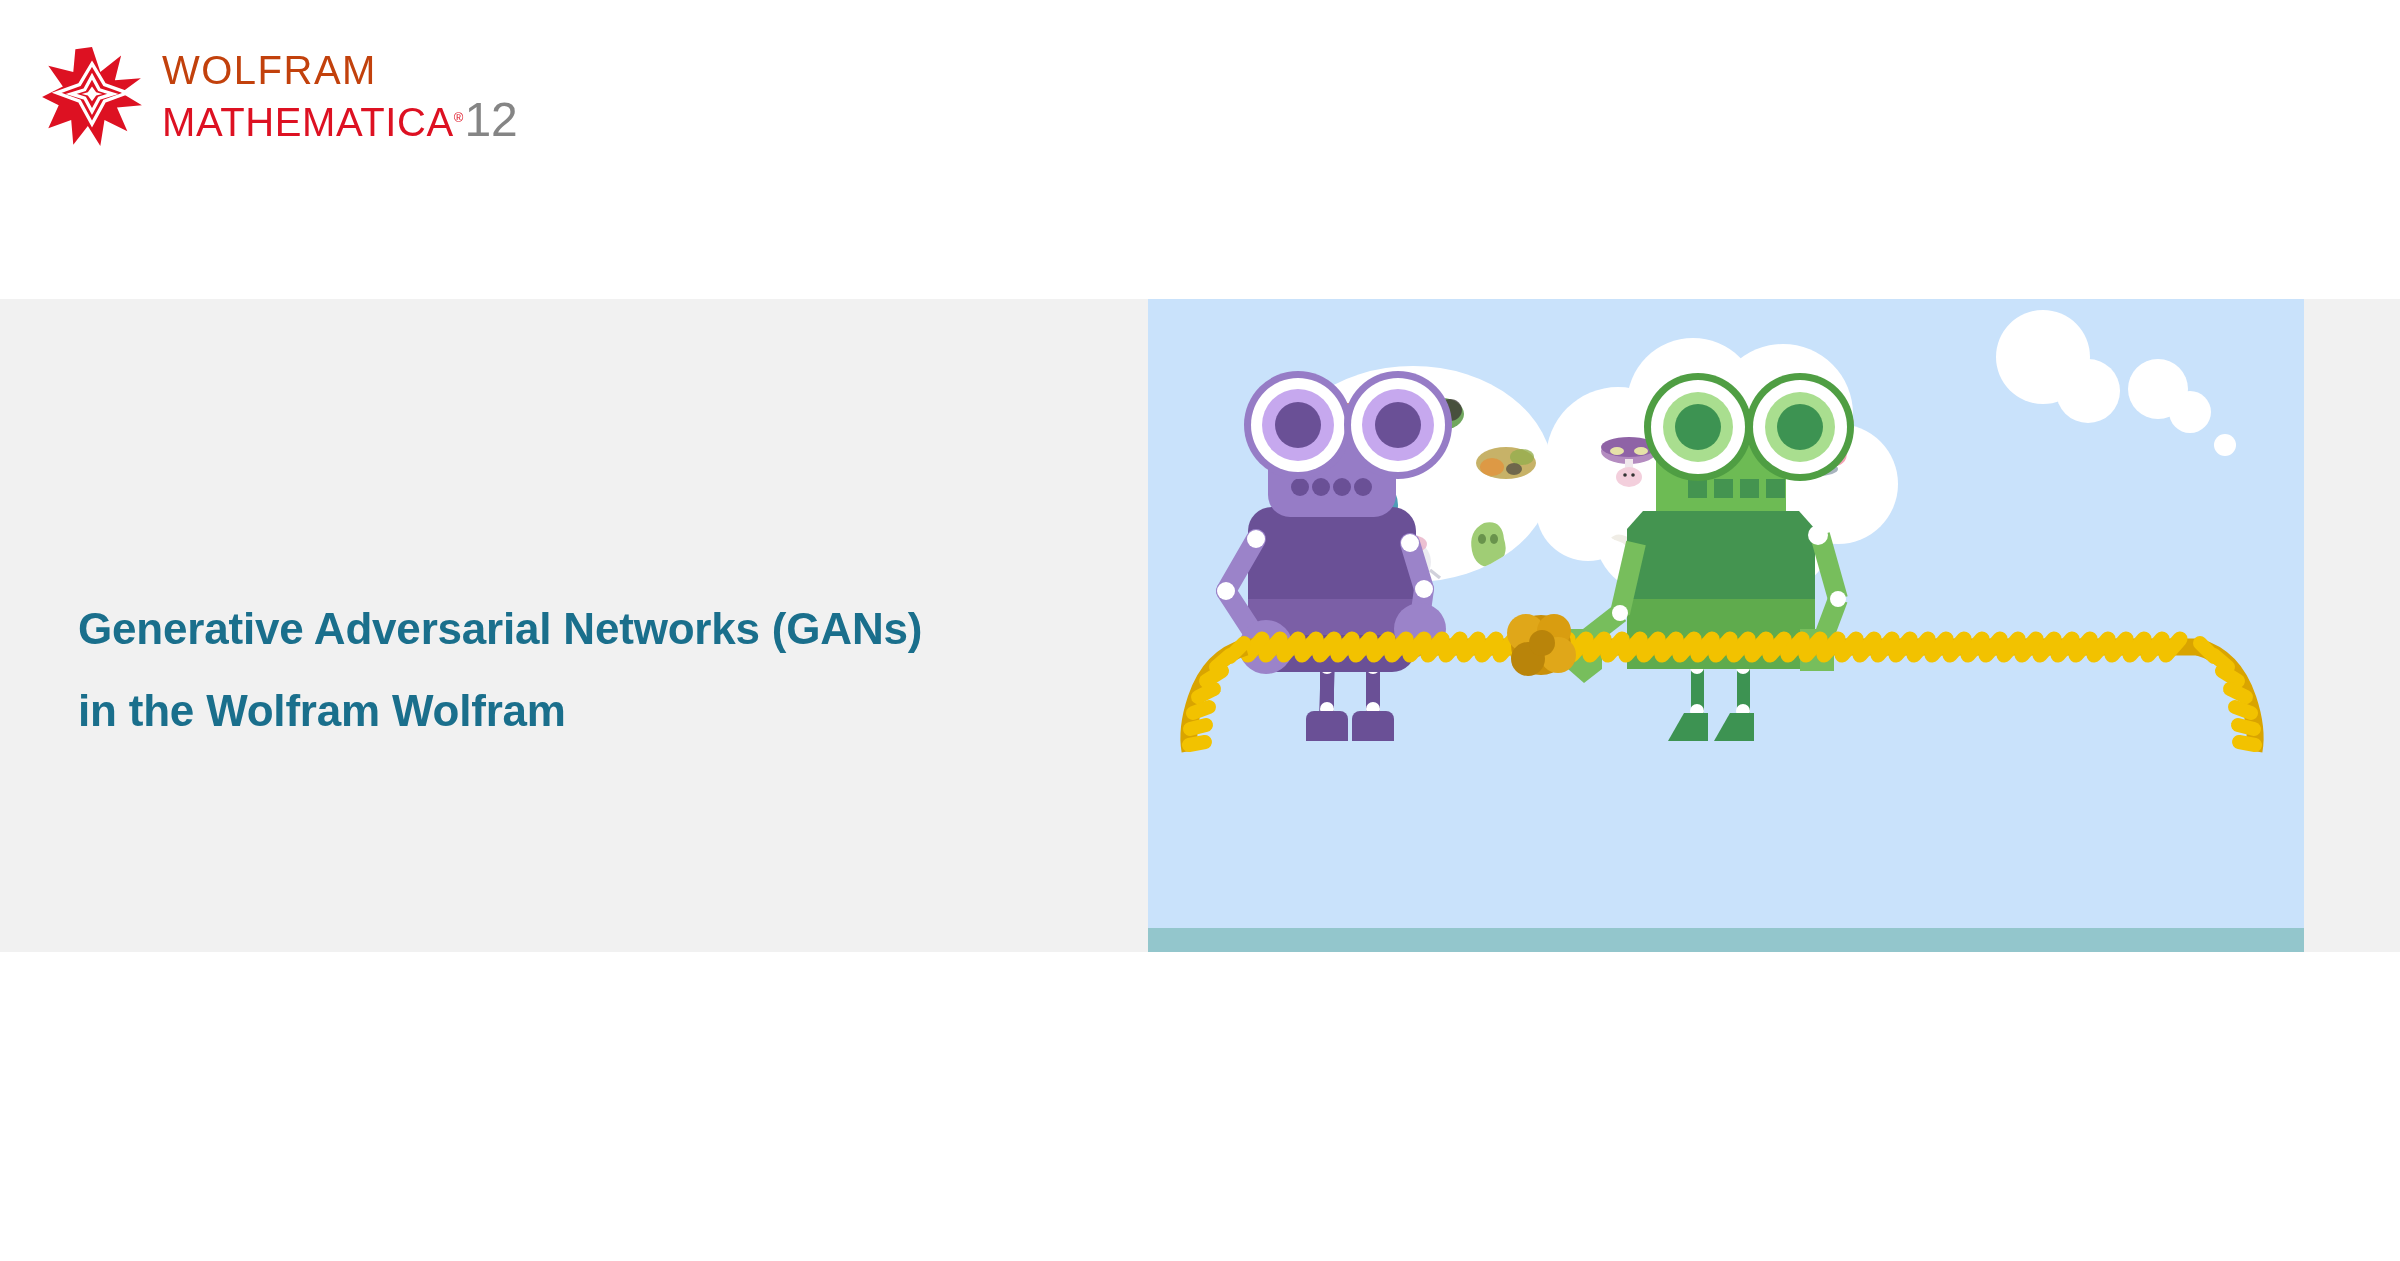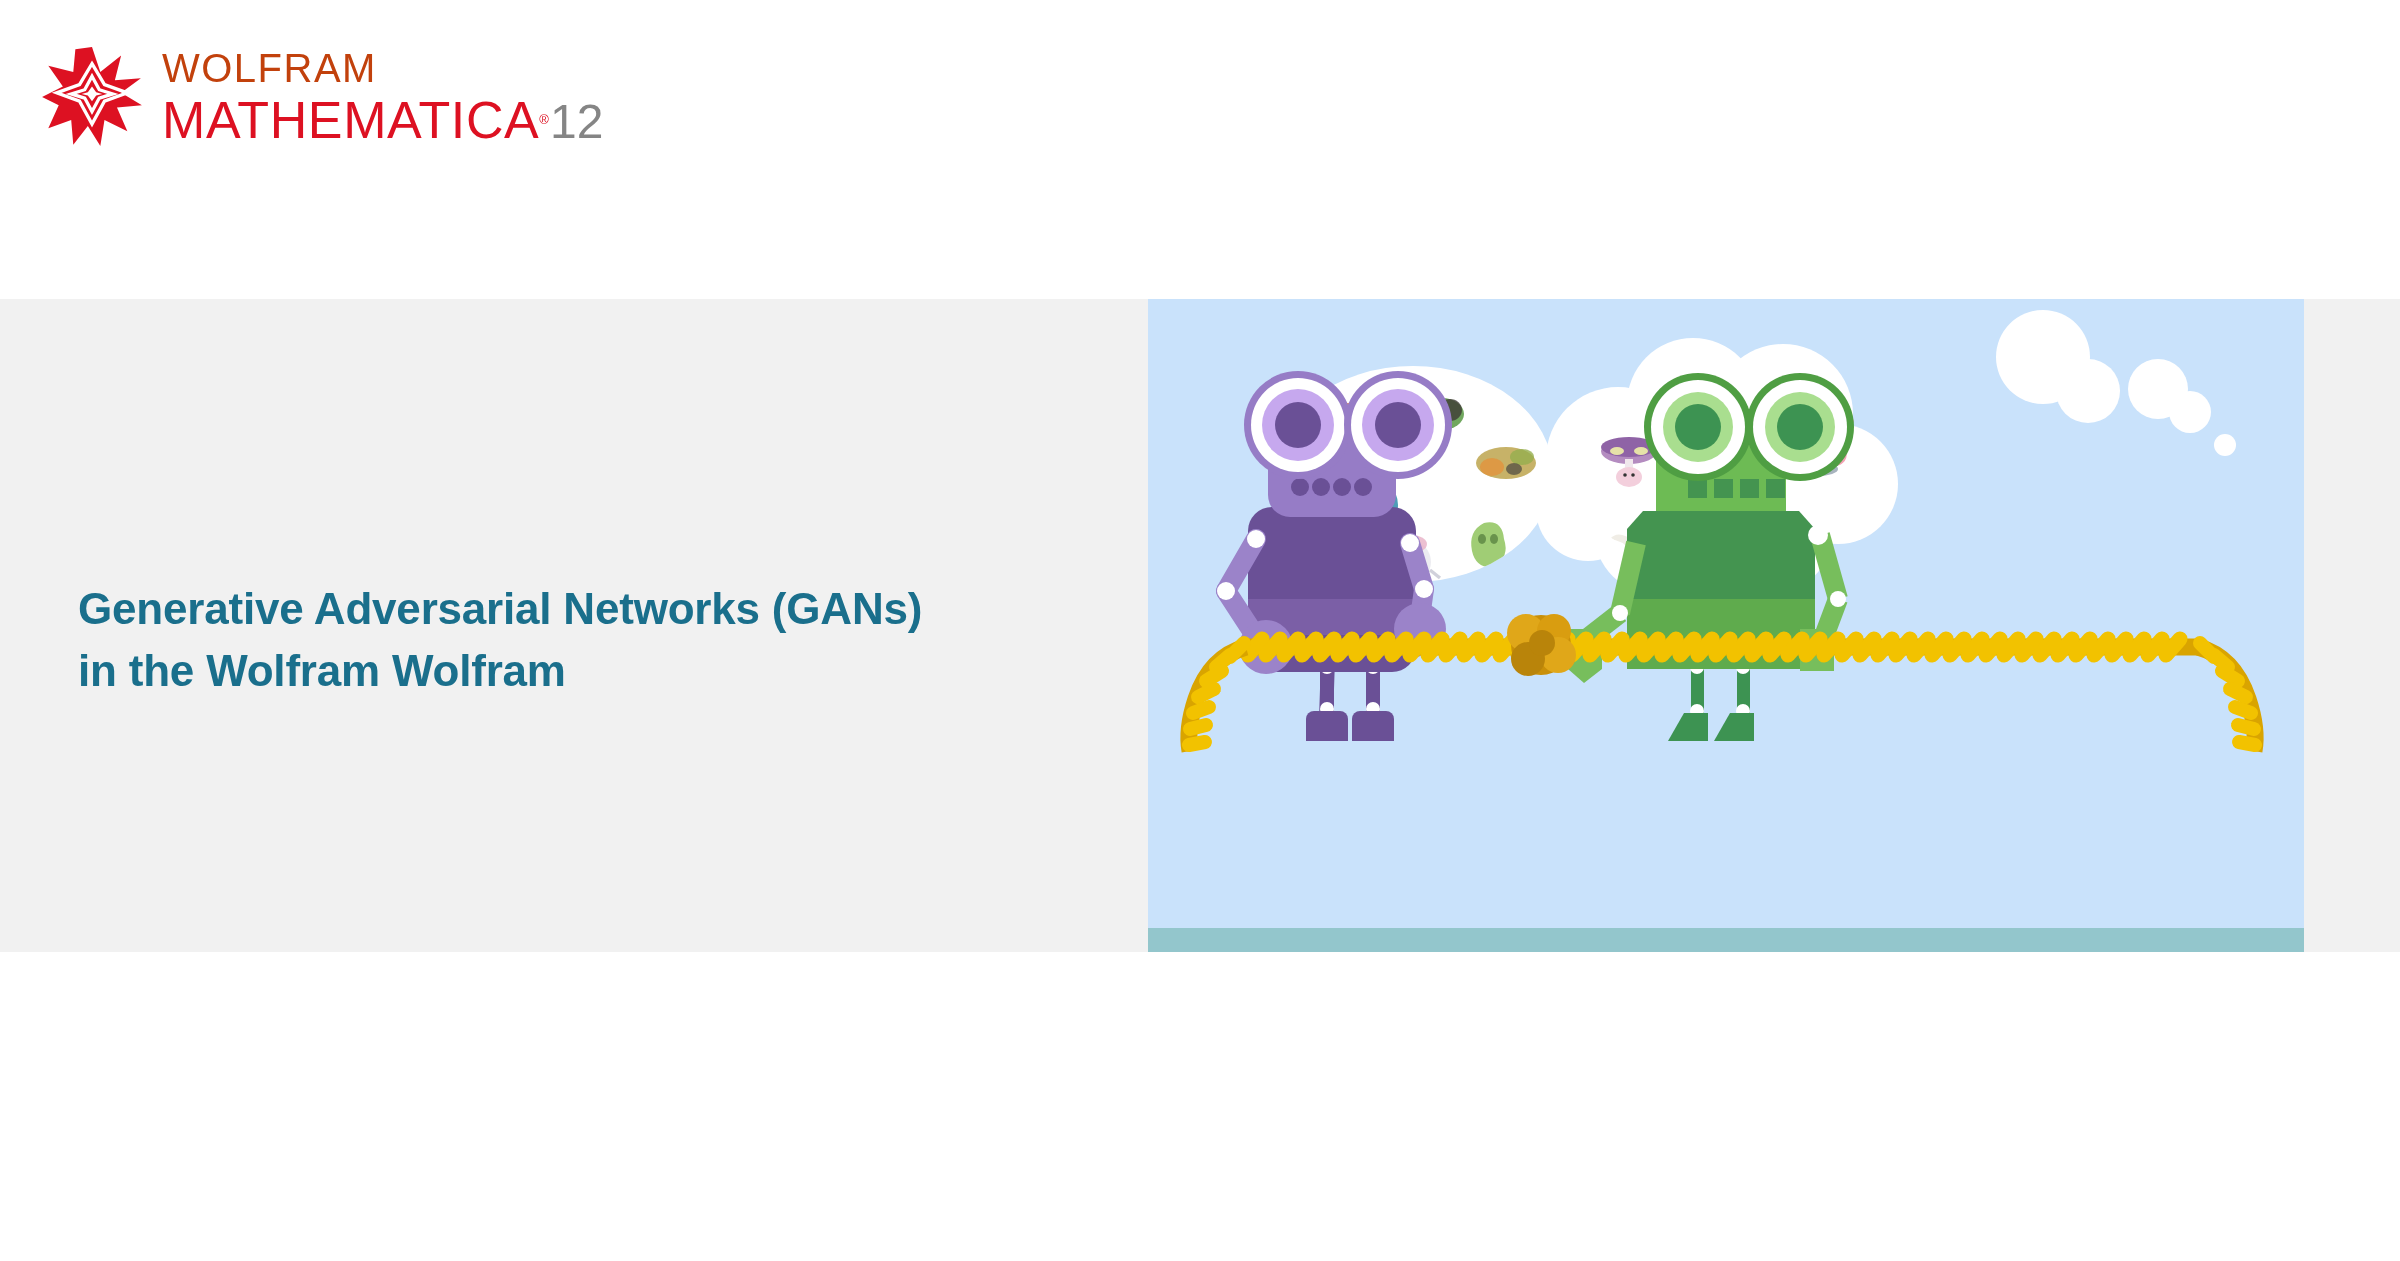--- a/index.html
+++ b/index.html
@@ -8,36 +8,36 @@
 
   
   .logo-block { position:absolute; left:40px; top:45px;
     display:flex; align-items:center; }
   .logo-mark { width:104px; height:104px; flex:0 0 104px; }
   .logo-words { margin-left:18px; }
   .logo-l1 { font-size:40px; letter-spacing:1.5px; color:#c2410c;
     font-weight:400; line-height:1.0; }
   .logo-l2row { display:flex; align-items:baseline; line-height:1.0;
     margin-top:6px; }
-  .logo-l2 { font-size:52px; letter-spacing:0.6px; color:#DD1122;
+  .logo-l2 { font-size:40px; letter-spacing:0.6px; color:#DD1122;
     font-weight:400; }
   .logo-reg { font-size:13px; color:#DD1122; vertical-align:super;
     position:relative; top:-14px; }
   .logo-ver { font-size:48px; color:#858585; font-weight:400;
     margin-left:1px; }
 
   
   .band { position:absolute; left:0; top:299px; width:2400px; height:653px;
     background:#F1F1F1; }
 
   
   .title { position:absolute; left:78px; top:578px; width:1000px;
     color:#1A6F8C; font-size:44px; font-weight:bold; line-height:1.42;
     letter-spacing:-0.2px; }
-  .title .ln { display:block; }
+  .title .ln { display:block;margin-top:20px; }
 
   
   .panel { position:absolute; left:1148px; top:299px; width:1156px;
     height:653px; background:#C9E2FB; overflow:hidden; }
   .ground { position:absolute; left:0; bottom:0; width:100%; height:24px;
     background:#93C6CC; }
   .panel svg { position:absolute; left:0; top:0; }
 </style>
 </head>
 <body>

